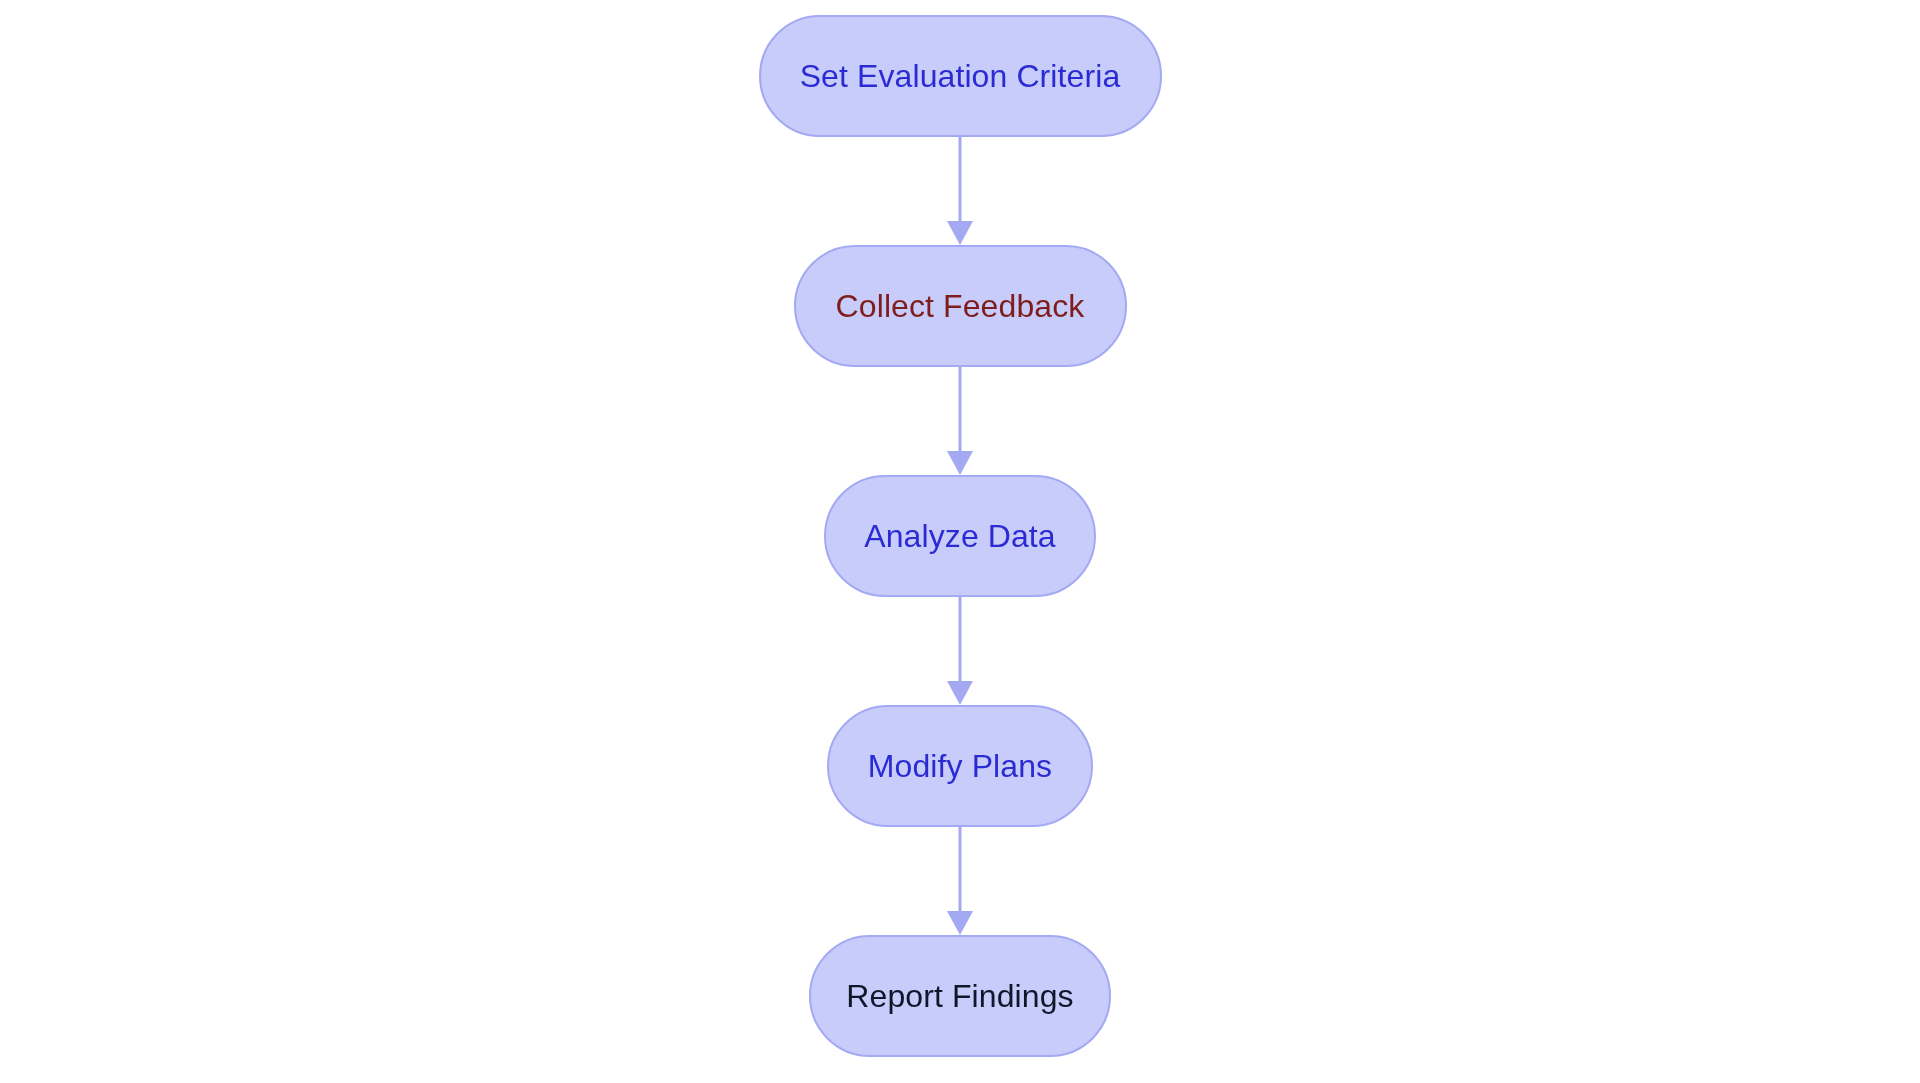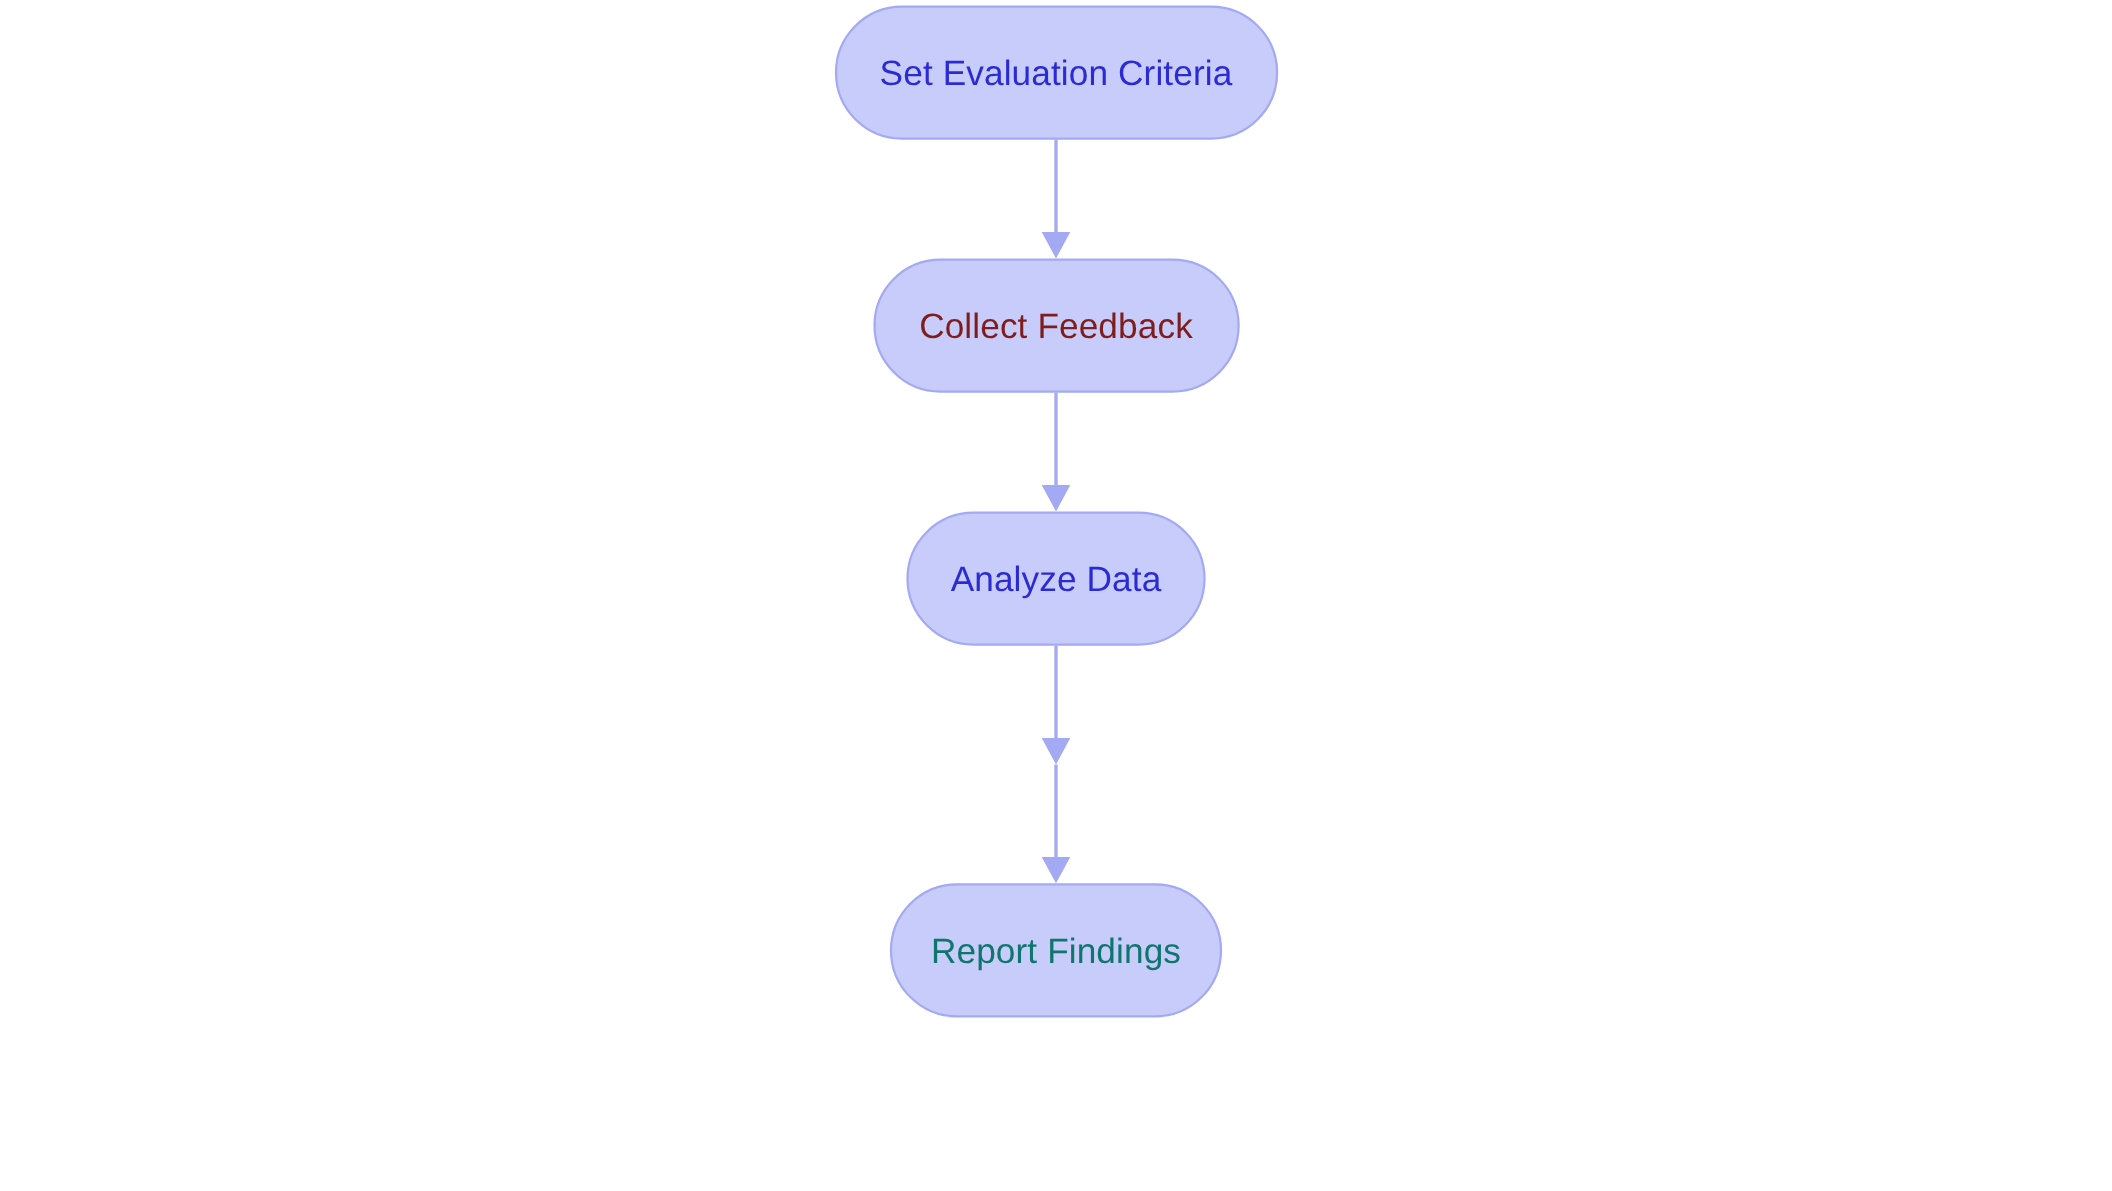--- a/index.html
+++ b/index.html
@@ -23,21 +23,21 @@
   .flow-column {
     position: absolute;
     left: 0;
     top: 0;
     width: 1920px;
     height: 1083px;
     display: flex;
     flex-direction: column;
     align-items: center;
     justify-content: flex-start;
-    padding-top: 5px;
+    padding-top: 15px;
     box-sizing: border-box;
   }
   .flow-node {
     box-sizing: border-box;
     height: 122px;
     background: #c8ccfa;
     border: 2px solid #a3a9f2;
     border-radius: 61px;
     display: flex;
     align-items: center;
@@ -106,24 +106,27 @@
 
     <div class="flow-node" style="width: 272px; background: rgb(200, 204, 250); border-color: rgb(163, 169, 242);">
       <span class="flow-node-label" style="color: rgb(43, 43, 212);">Analyze Data</span>
     </div>
 
     <div class="flow-connector">
       <div class="connector-line" style="background: rgb(163, 169, 242);"></div>
       <div class="connector-arrowhead" style="border-top-color: rgb(163, 169, 242);"></div>
     </div>
 
+    <div class="flow-node" style="width: 266px; background: rgb(200, 204, 250); border-color: rgb(163, 169, 242);">
+      <span class="flow-node-label" style="color: rgb(43, 43, 212);">Modify Plans</span>
+    </div>
 
     <div class="flow-connector">
       <div class="connector-line" style="background: rgb(163, 169, 242);"></div>
       <div class="connector-arrowhead" style="border-top-color: rgb(163, 169, 242);"></div>
     </div>
 
     <div class="flow-node" style="width: 302px; background: rgb(200, 204, 250); border-color: rgb(163, 169, 242);">
-      <span class="flow-node-label" style="color: #0f766e;">Report Findings</span>
+      <span class="flow-node-label" style="color: #0f172a;">Report Findings</span>
     </div>
 
   </div>
 </div>
 
 </body></html>

